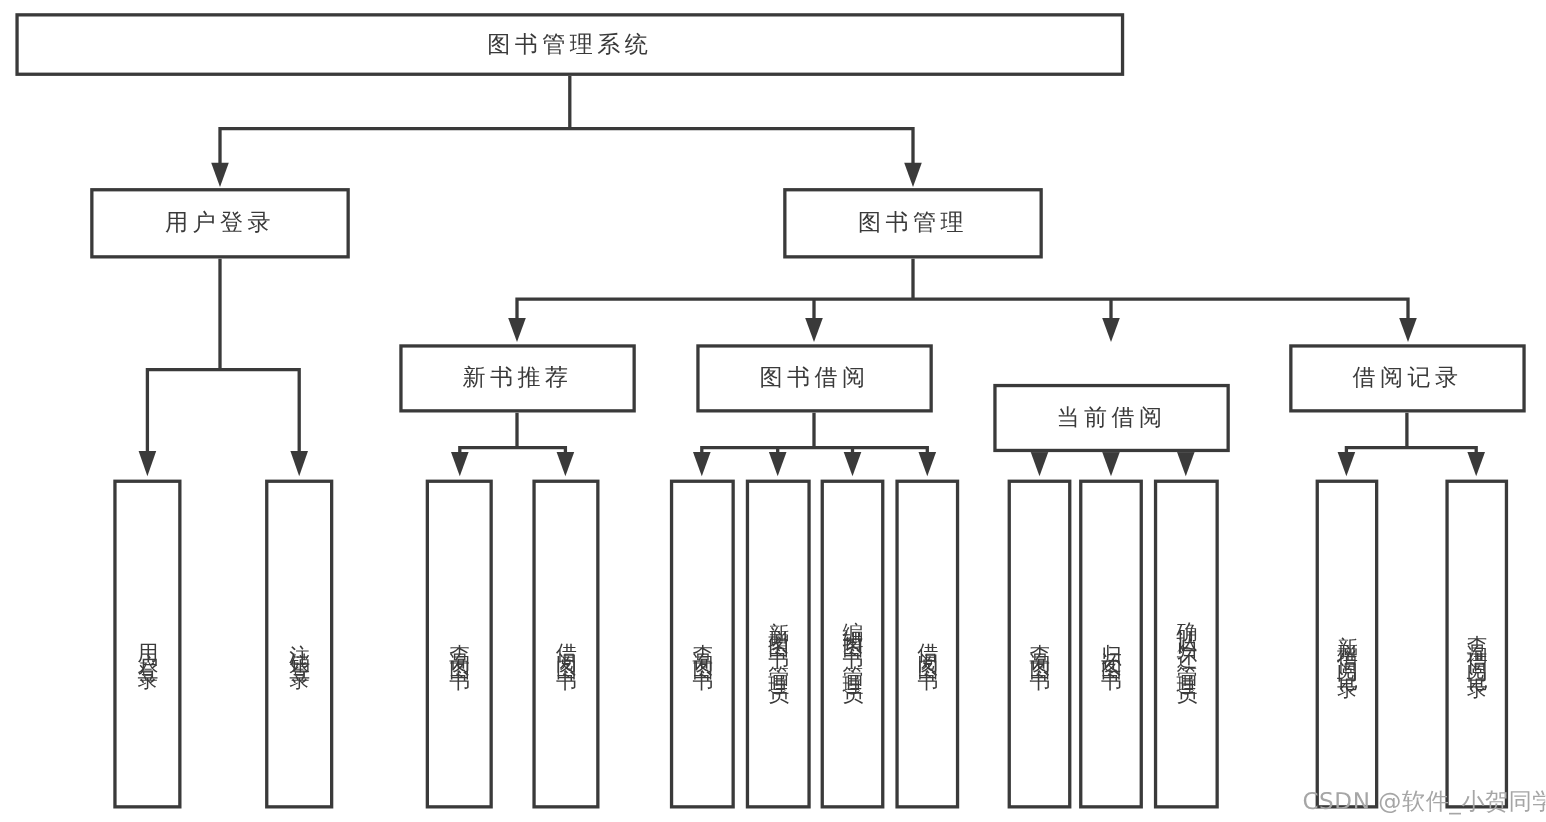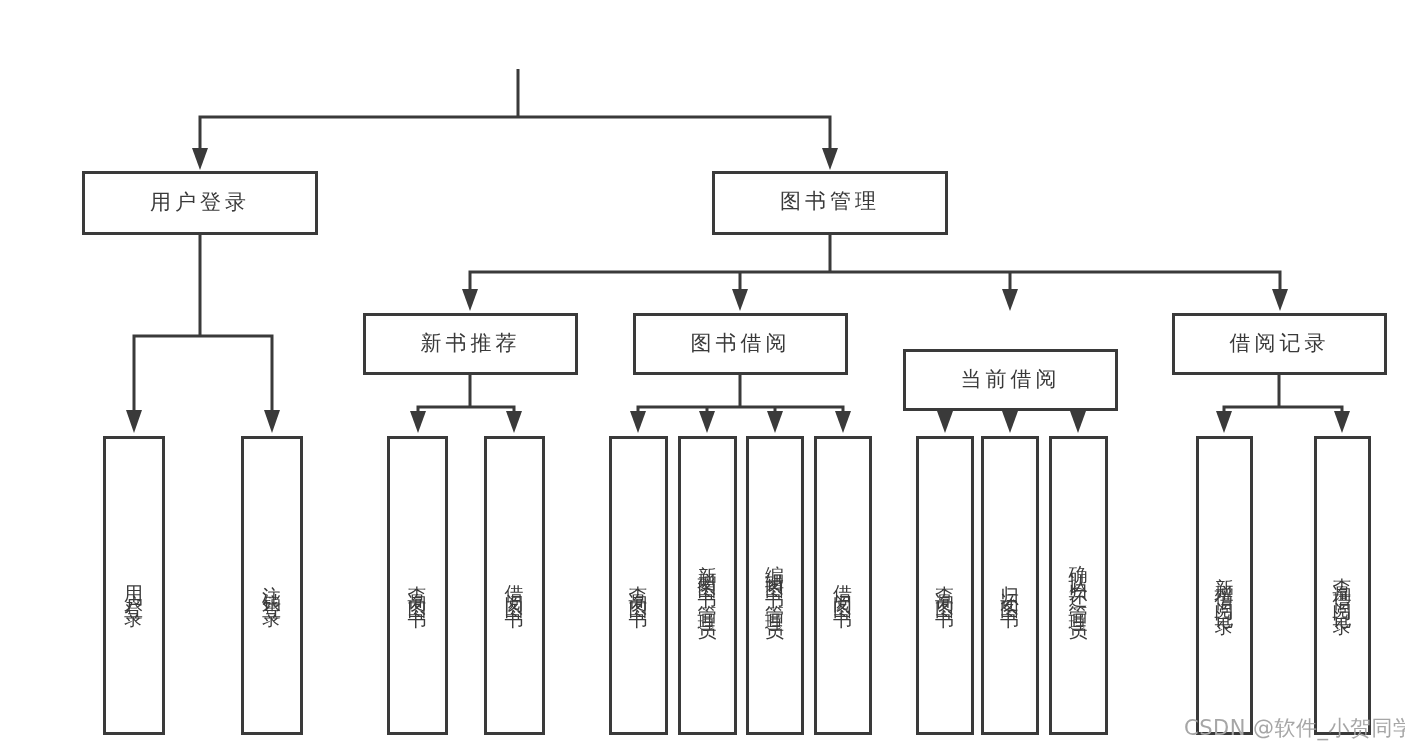--- a/index.html
+++ b/index.html
@@ -120,23 +120,24 @@
 
     <g stroke="#3a3a3a" stroke-width="3" fill="none">
       <path d="M1279 375 V407 M1224 413 V407 H1342 V413"></path>
     </g>
     <g fill="#3a3a3a" stroke="none">
       <polygon points="1216,411 1232,411 1224,433"></polygon>
       <polygon points="1334,411 1350,411 1342,433"></polygon>
     </g>
   </svg>
 
+  <div class="box hbox" style="left:14px; top:12px; width:1008px; height:57px;">图书管理系统</div>
 
   <div class="box hbox" style="left:82px; top:171px; width:236px; height:64px;">用户登录</div>
-  <div class="box hbox" style="left:712px; top:171px; width:236px; height:64px;font-family:Liberation Mono, monospace;">图书管理</div>
+  <div class="box hbox" style="left:712px; top:171px; width:236px; height:64px;">图书管理</div>
 
   <div class="box hbox" style="left:633px; top:313px; width:215px; height:62px;">图书借阅</div>
   <div class="box hbox" style="left:363px; top:313px; width:215px; height:62px;">新书推荐</div>
   <div class="box hbox" style="left:903px; top:313px; width:215px; height:62px;margin-top:36px;">当前借阅</div>
   <div class="box hbox" style="left:1172px; top:313px; width:215px; height:62px;">借阅记录</div>
 
   <div class="box vbox" style="left:103px; top:436px; width:62px; height:299px;">用户登录</div>
   <div class="box vbox" style="left:241px; top:436px; width:62px; height:299px;">注销登录</div>
 
   <div class="box vbox" style="left:387px; top:436px; width:61px; height:299px;">查询图书</div>

